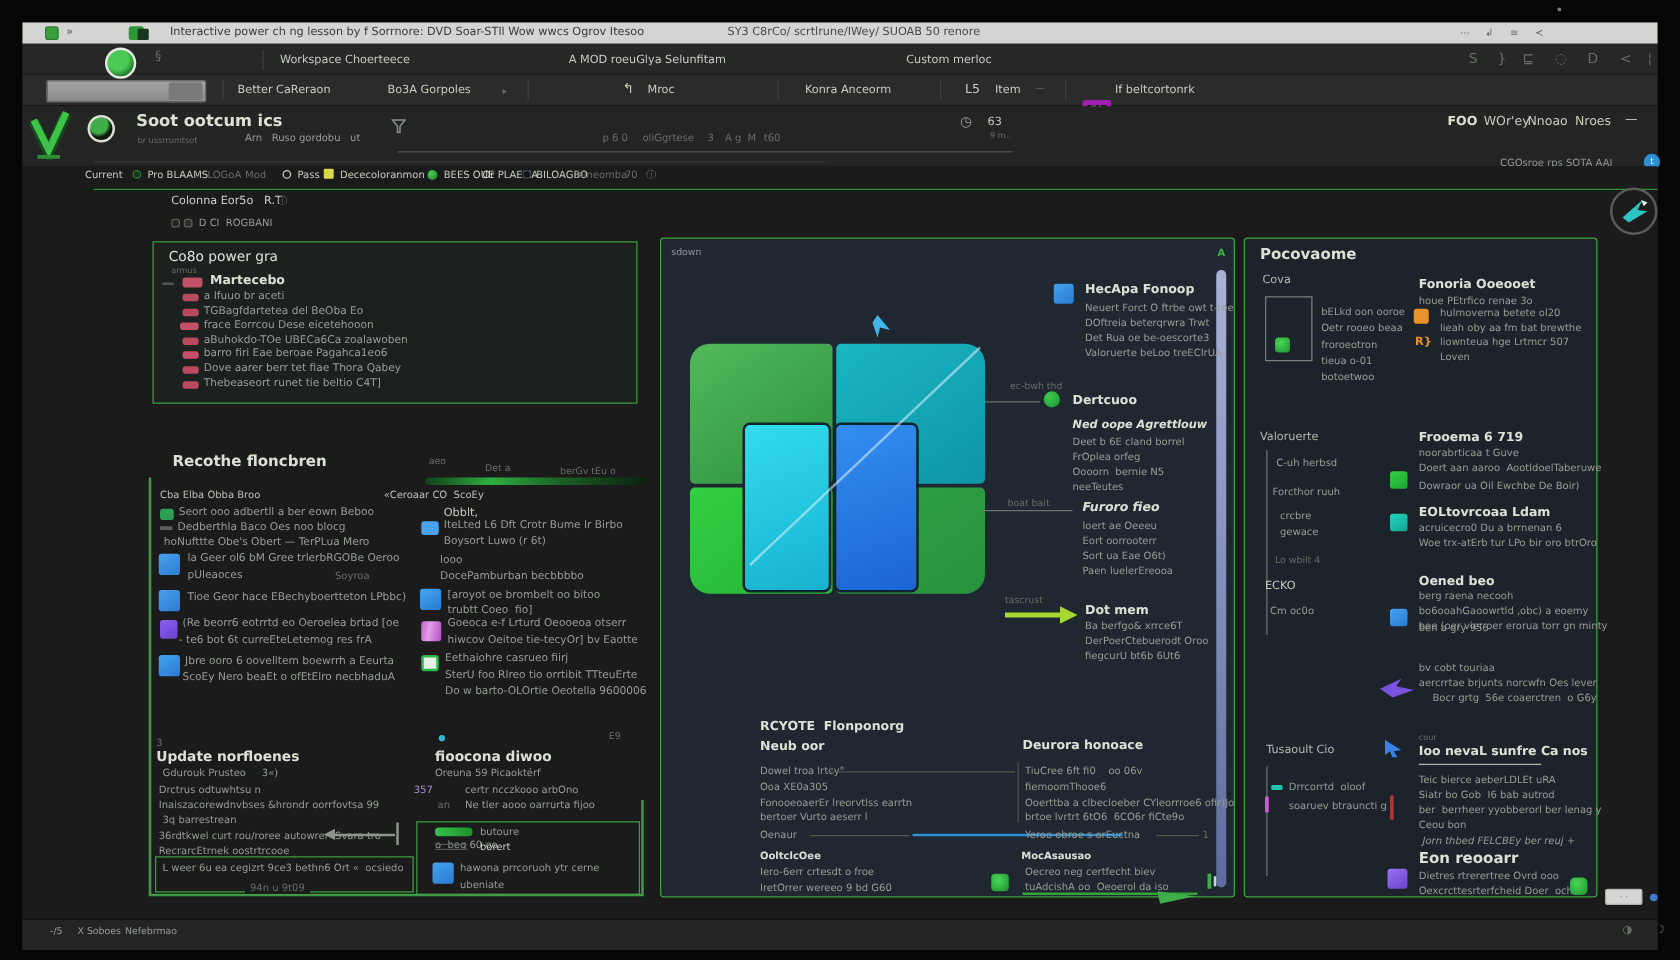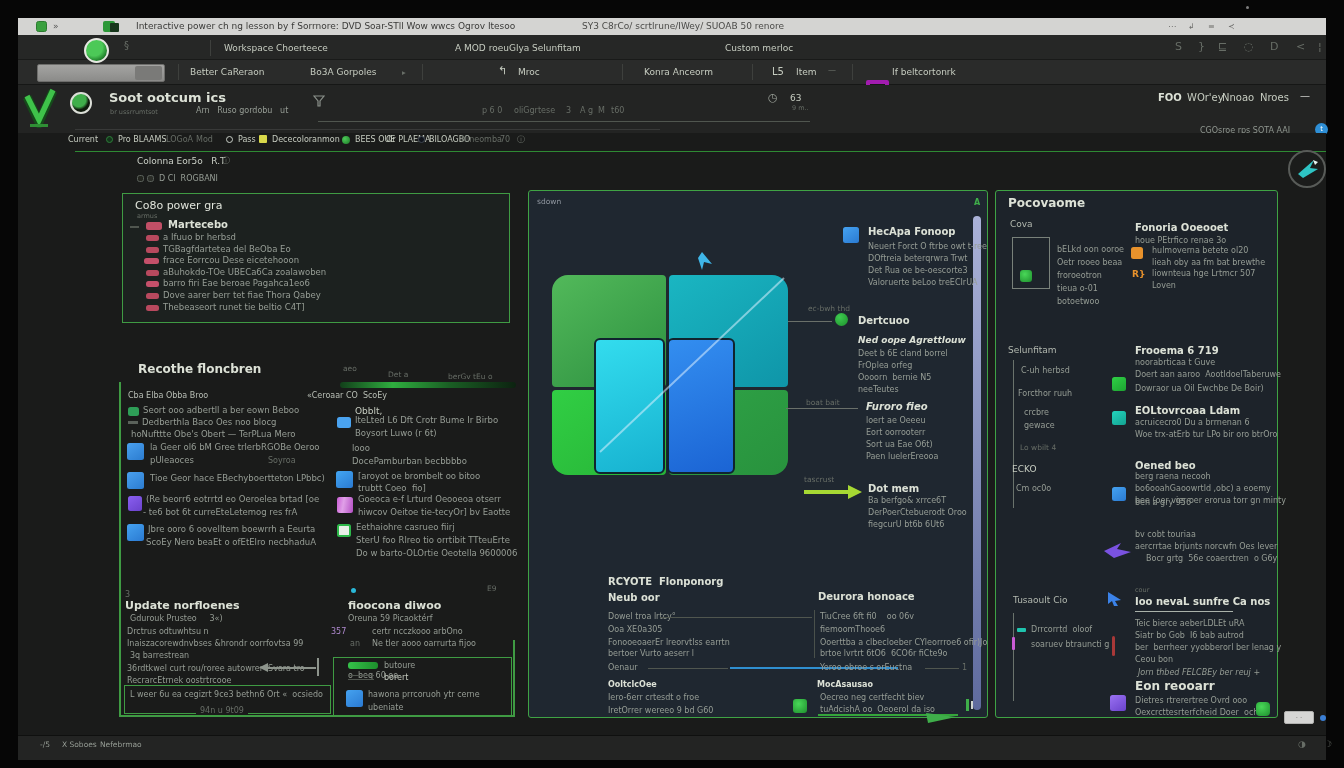--- a/index.html
+++ b/index.html
@@ -135,21 +135,21 @@
   <div class="sq" style="left:147px;top:175px;width:7px;height:7px;border:1px solid #5a605a;background:#2b2d28"></div>
   <span class="t f8" style="left:159px;top:174px">D Cl  ROGBANI</span>
 
   <div class="abs" style="left:122px;top:193px;width:388px;height:130px;border:1px solid #3f9b43;background:#1c211f"></div>
   <span class="t f11 w" style="left:135px;top:200px;color:#dfe3da">Co8o power gra</span>
   <span class="t f6 dim" style="left:137px;top:213px">armus</span>
   <div class="ln" style="left:130px;top:226px;width:9px;height:2px"></div>
   <div class="sq" style="left:146px;top:222px;width:16px;height:8px;background:#c14f66"></div>
   <span class="t f10 b" style="left:168px;top:219px">Martecebo</span>
   <div class="sq" style="left:146px;top:235px;width:13px;height:6px;background:#b8495e"></div>
-  <span class="t" style="left:163px;top:233px">a Ifuuo br herbsd</span>
+  <span class="t" style="left:163px;top:233px">a Ifuuo br aceti</span>
   <div class="sq" style="left:146px;top:247px;width:13px;height:6px;background:#b8495e"></div>
   <span class="t" style="left:163px;top:245px">TGBagfdartetea del BeOba Eo</span>
   <div class="sq" style="left:144px;top:258px;width:15px;height:6px;background:#c5506a"></div>
   <span class="t" style="left:163px;top:256px">frace Eorrcou Dese eicetehooon</span>
   <div class="sq" style="left:146px;top:270px;width:13px;height:6px;background:#b8495e"></div>
   <span class="t" style="left:163px;top:268px">aBuhokdo-TOe UBECa6Ca zoalawoben</span>
   <div class="sq" style="left:146px;top:281px;width:13px;height:6px;background:#c5506a"></div>
   <span class="t" style="left:163px;top:279px">barro firi Eae beroae Pagahca1eo6</span>
   <div class="sq" style="left:146px;top:293px;width:13px;height:6px;background:#b8495e"></div>
   <span class="t" style="left:163px;top:291px">Dove aarer berr tet fiae Thora Qabey</span>
@@ -337,21 +337,21 @@
 
   <span class="t f10 b" style="left:1135px;top:222px">Fonoria Ooeooet</span>
   <span class="t f8" style="left:1135px;top:236px">houe PEtrfico renae 3o</span>
   <div class="sq" style="left:1131px;top:247px;width:12px;height:12px;background:#e8922c"></div>
   <span class="t f8" style="left:1152px;top:246px">hulmoverna betete ol20</span>
   <span class="t f8" style="left:1152px;top:258px">lieah oby aa fm bat brewthe</span>
   <span class="t f9 b" style="left:1132px;top:269px;color:#e8922c">R}</span>
   <span class="t f8" style="left:1152px;top:269px">liownteua hge Lrtmcr 507</span>
   <span class="t f8" style="left:1152px;top:281px">Loven</span>
 
-  <span class="t f9" style="left:1008px;top:345px;color:#b2b8af">Selunfitam</span>
+  <span class="t f9" style="left:1008px;top:345px;color:#b2b8af">Valoruerte</span>
   <div class="ln" style="left:1013px;top:360px;width:1px;height:148px;background:#6a736c"></div>
   <span class="t f8" style="left:1021px;top:366px">C-uh herbsd</span>
   <span class="t f8" style="left:1018px;top:389px">Forcthor ruuh</span>
   <span class="t f8" style="left:1024px;top:408px">crcbre</span>
   <span class="t f8" style="left:1024px;top:421px">gewace</span>
   <span class="t f7 dim" style="left:1020px;top:444px">Lo wbilt 4</span>
   <span class="t f9 w" style="left:1012px;top:464px">ECKO</span>
   <span class="t f8" style="left:1016px;top:484px">Cm oc0o</span>
 
   <span class="t f10 b" style="left:1135px;top:345px">Frooema 6 719</span>

